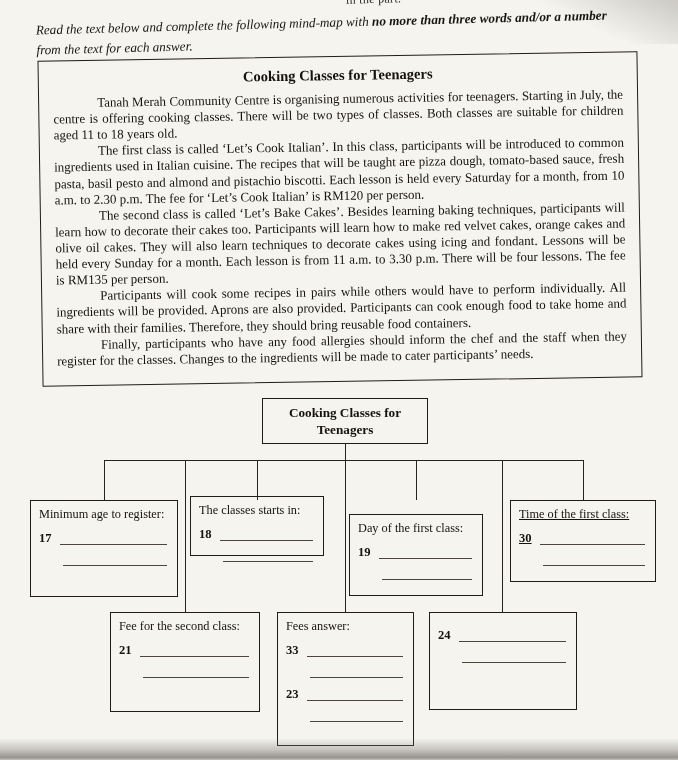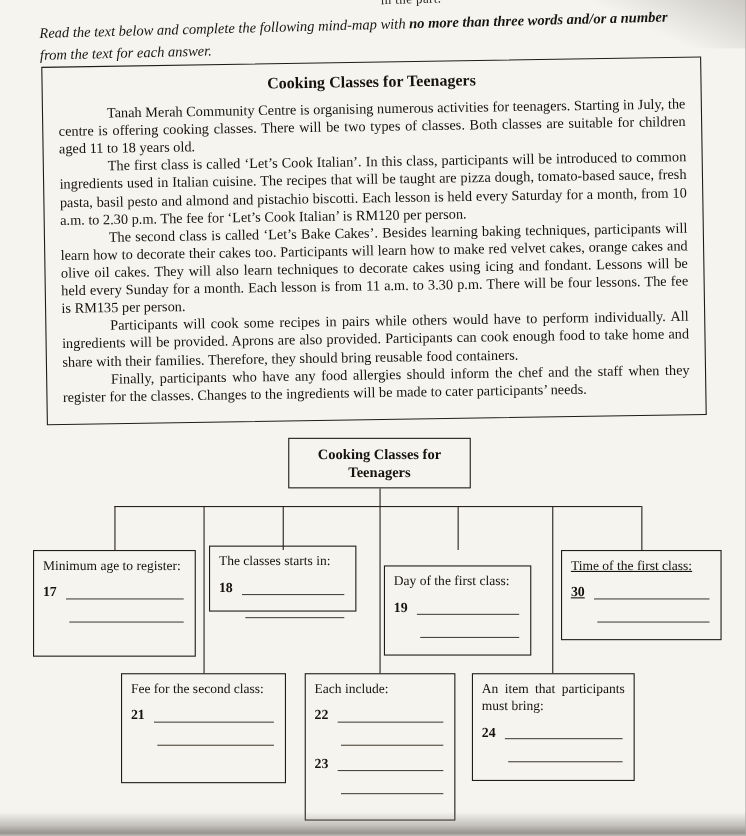--- a/index.html
+++ b/index.html
@@ -171,39 +171,38 @@
       <div class="ans">
         <span class="qnum">21</span>
         <span class="blank"></span>
       </div>
       <div class="ans cont">
         <span class="blank"></span>
       </div>
     </div>
 
     <div class="mm-box" style="left:277px; top:216px; width:137px; height:134px;">
-      <div class="mm-label">Each include:</div>
-      <div class="ans">
-        <span class="qnum">22</span>
+      <div class="mm-label">Fees answer:</div>
+      <div class="ans">
+        <span class="qnum">33</span>
         <span class="blank"></span>
       </div>
       <div class="ans cont">
         <span class="blank"></span>
       </div>
       <div class="ans">
         <span class="qnum">23</span>
         <span class="blank"></span>
       </div>
       <div class="ans cont">
         <span class="blank"></span>
       </div>
     </div>
 
     <div class="mm-box" style="left:429px; top:216px; width:148px; height:98px;">
-      <div class="mm-label">An item that participants must bring:</div>
       <div class="ans">
         <span class="qnum">24</span>
         <span class="blank"></span>
       </div>
       <div class="ans cont">
         <span class="blank"></span>
       </div>
     </div>
 
   </div>

